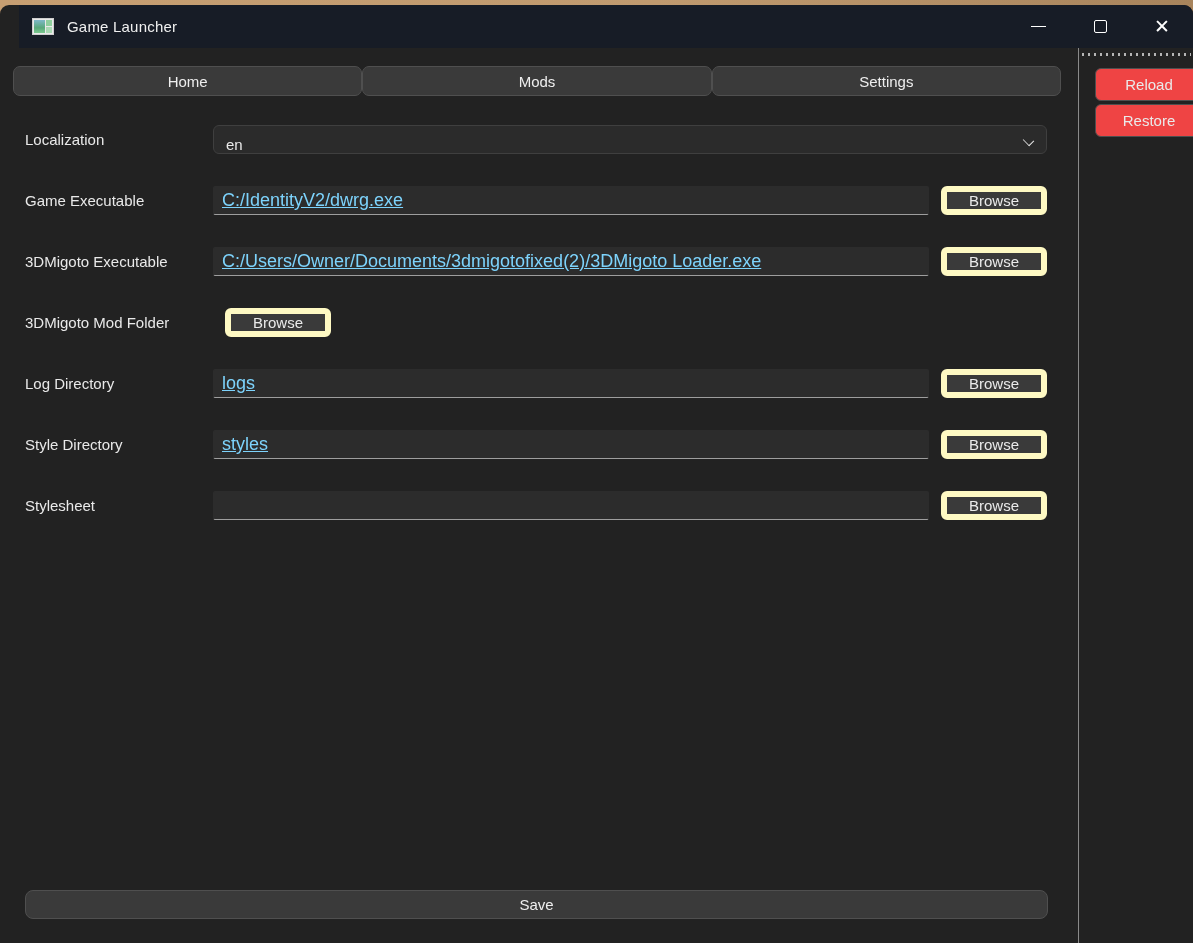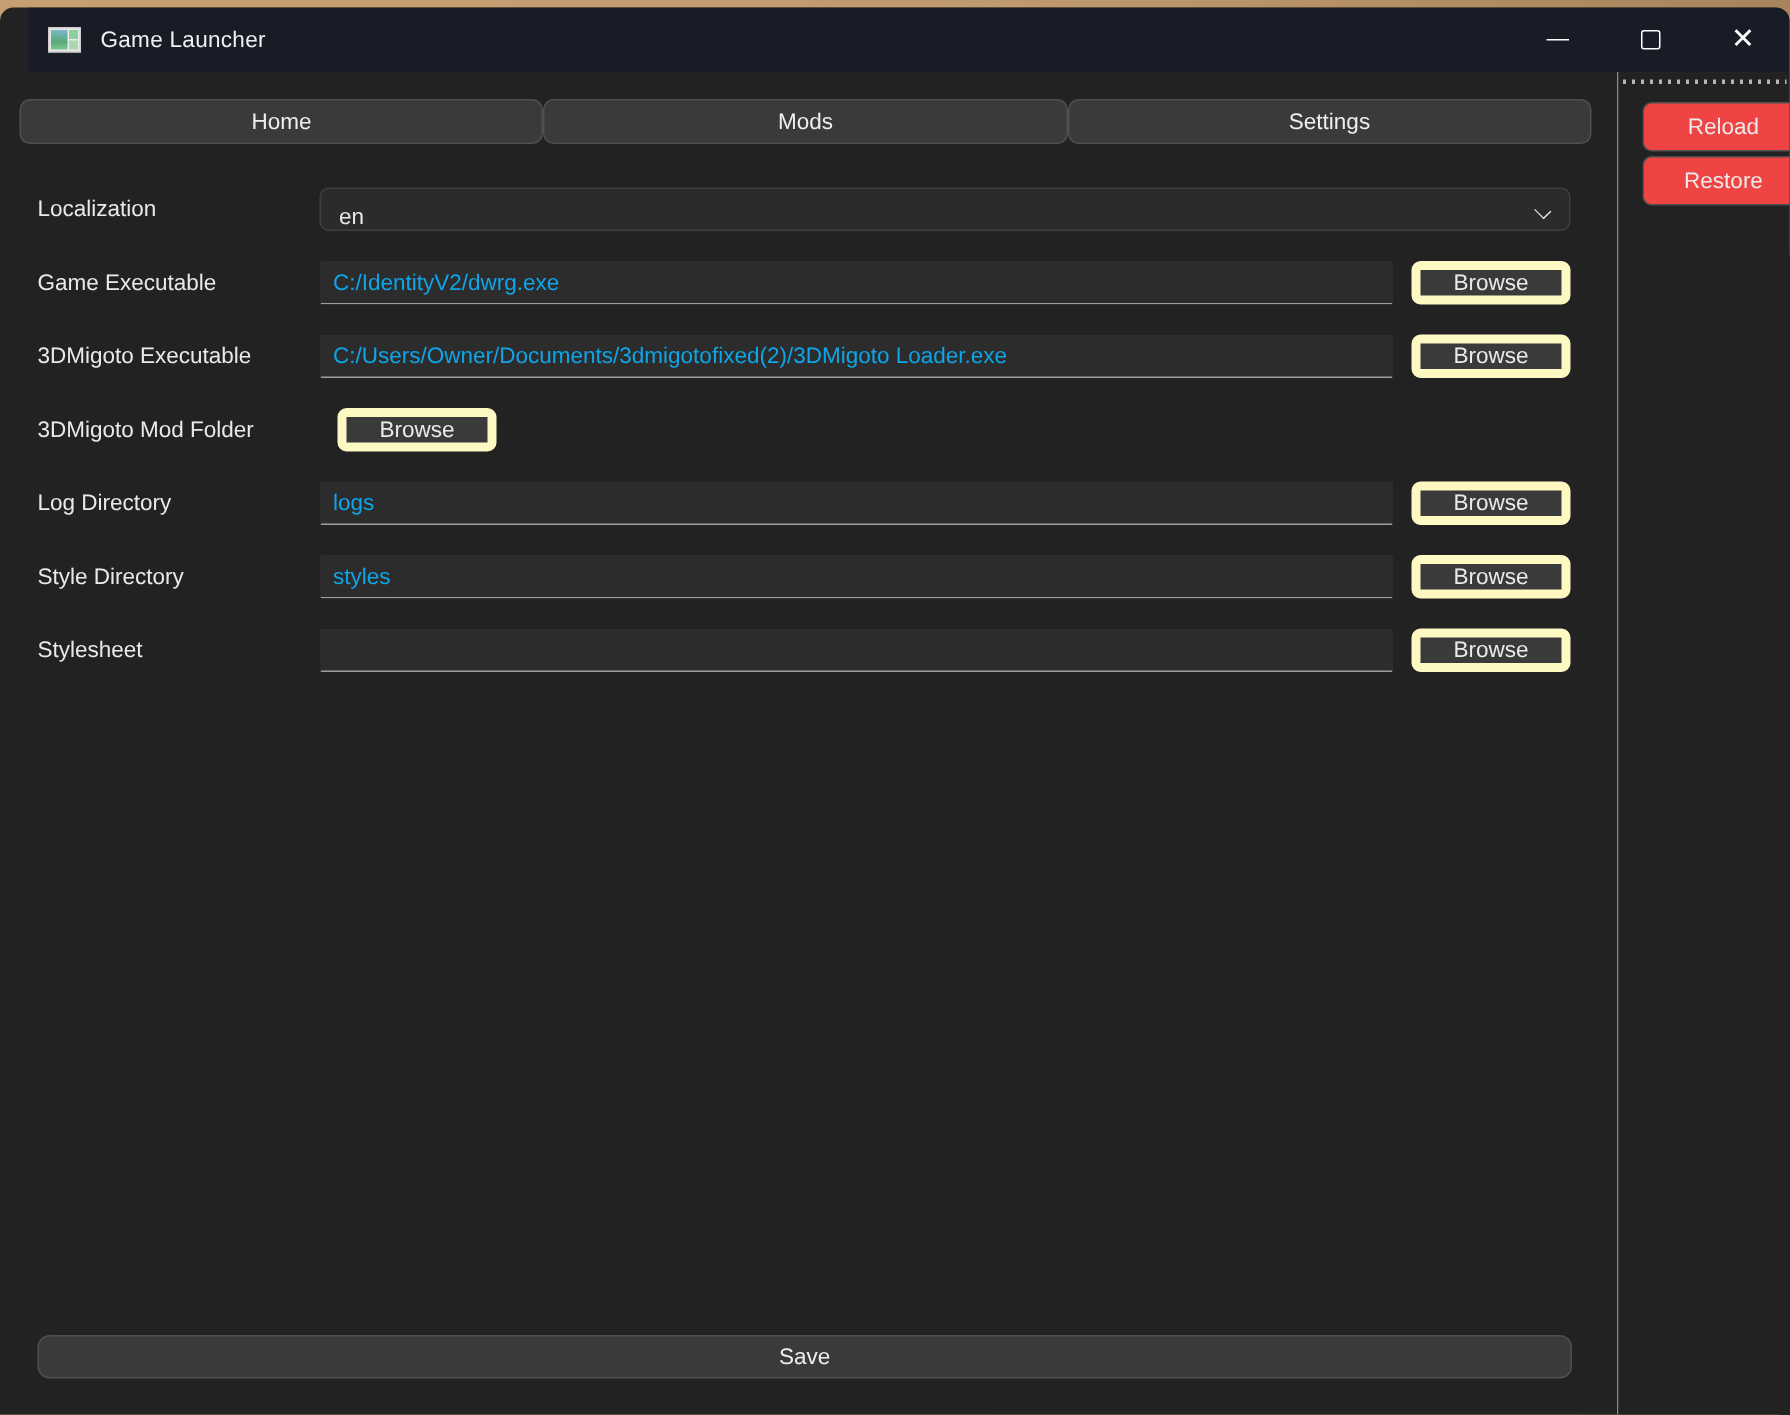--- a/index.html
+++ b/index.html
@@ -80,36 +80,37 @@
     flex: 1; height: 30px;
     background: #3a3a3a; border: 1px solid #4f4f4f; border-radius: 7px;
     color: #eeeeee; font-size: 15px; font-family: inherit;
     display: flex; align-items: center; justify-content: center;
     cursor: default;
   }
   
   .form { position: absolute; top: 77px; left: 0; width: 1078px; }
   .form-row {
     display: flex; align-items: center;
-    height: 29px; margin-bottom: 20px;
+    height: 29px; margin-bottom: 32px;
     padding-left: 25px; padding-right: 31px;
   }
   .form-label {
     width: 188px; flex: 0 0 188px;
     color: #e9e9e9; font-size: 15px;
   }
   .text-input {
     flex: 1; height: 29px; min-width: 0;
     background: #2c2c2c;
     border: 1px solid #2c2c2c;
     border-bottom: 1px solid #9e9e9e;
     border-radius: 2px;
-    color: #0ea5e9; font-size: 15px; font-family: inherit;
+    color: #7dd3fc; font-size: 18px; font-family: inherit;
     padding: 0 8px;
     outline: none;
+    text-decoration: underline;
   }
   .combo {
     position: relative;
     flex: 1; height: 29px;
     background: #2b2b2b; border: 1px solid #3f3f3f; border-radius: 6px;
     color: #e9e9e9; font-size: 15px;
     display: flex; align-items: flex-end;
     padding: 0 12px;
     cursor: default;
   }

